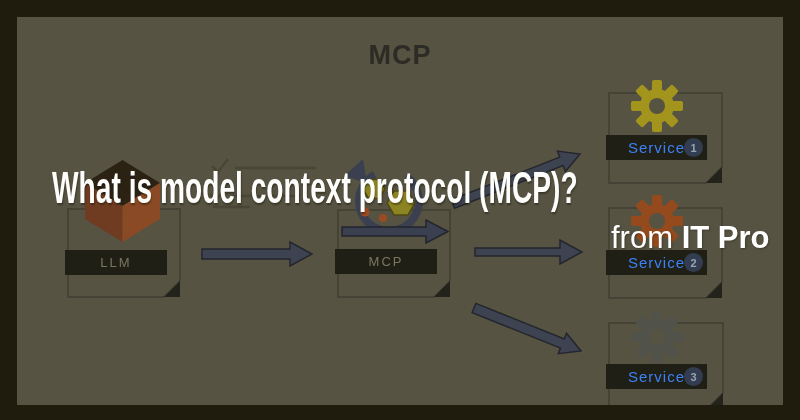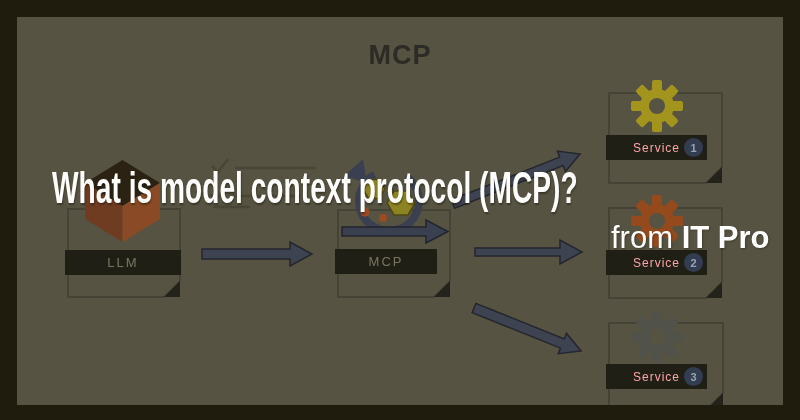--- a/index.html
+++ b/index.html
@@ -11,22 +11,22 @@
   svg.shapes{position:absolute;left:0;top:0;width:800px;height:420px;}
   .diagram-title{
     position:absolute;left:0;top:40px;width:800px;text-align:center;
     font-size:27px;font-weight:700;letter-spacing:1px;color:#2c2b25;
   }
   .band{
     position:absolute;height:25px;background:#201f15;
     display:flex;align-items:center;justify-content:center;
   }
   .band .lbl{color:#79765f;font-size:13px;letter-spacing:2px;font-weight:400;}
-  .band.service .lbl{font-size:12px;letter-spacing:1px;color:#fca5a5;text-align:center;}
-  .band-llm{left:65px;top:250px;width:116px;}
+  .band.service .lbl{font-size:15px;letter-spacing:1px;color:#3b82f6;text-align:center;}
+  .band-llm{left:65px;top:250px;width:102px;}
   .band-mcp{left:335px;top:249px;width:102px;}
   .band-s1{left:606px;top:135px;width:101px;}
   .band-s2{left:606px;top:250px;width:101px;}
   .band-s3{left:606px;top:364px;width:101px;}
   .badge{
     position:absolute;right:4px;top:3px;width:19px;height:19px;border-radius:50%;
     background:#333d52;color:#9aa2af;font-size:11px;font-weight:700;
     display:flex;align-items:center;justify-content:center;
   }
   .headline{

